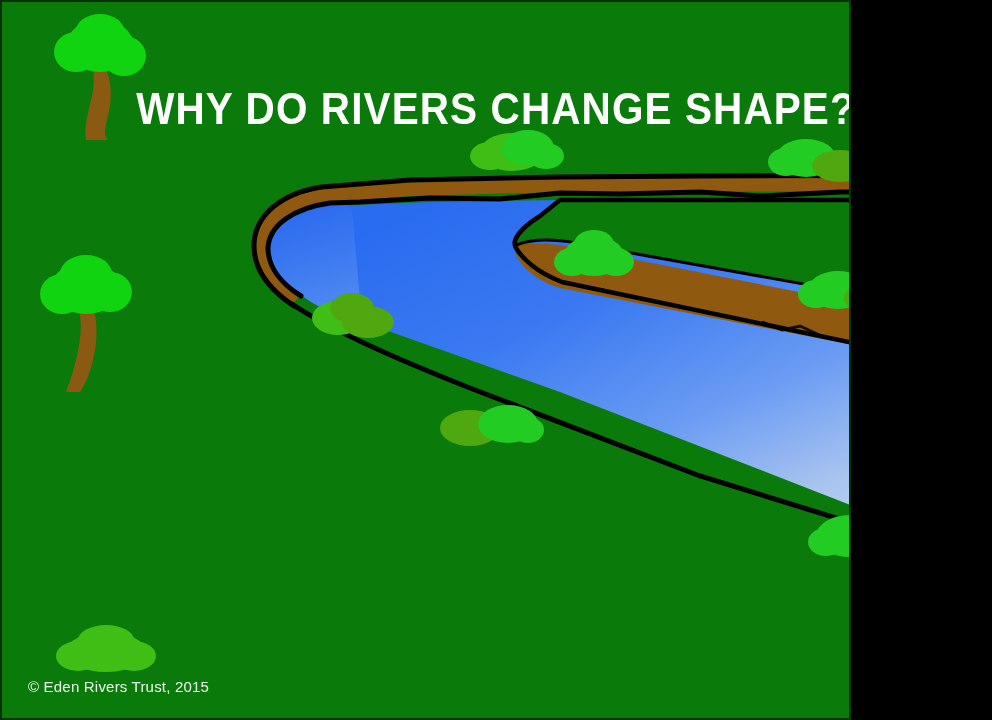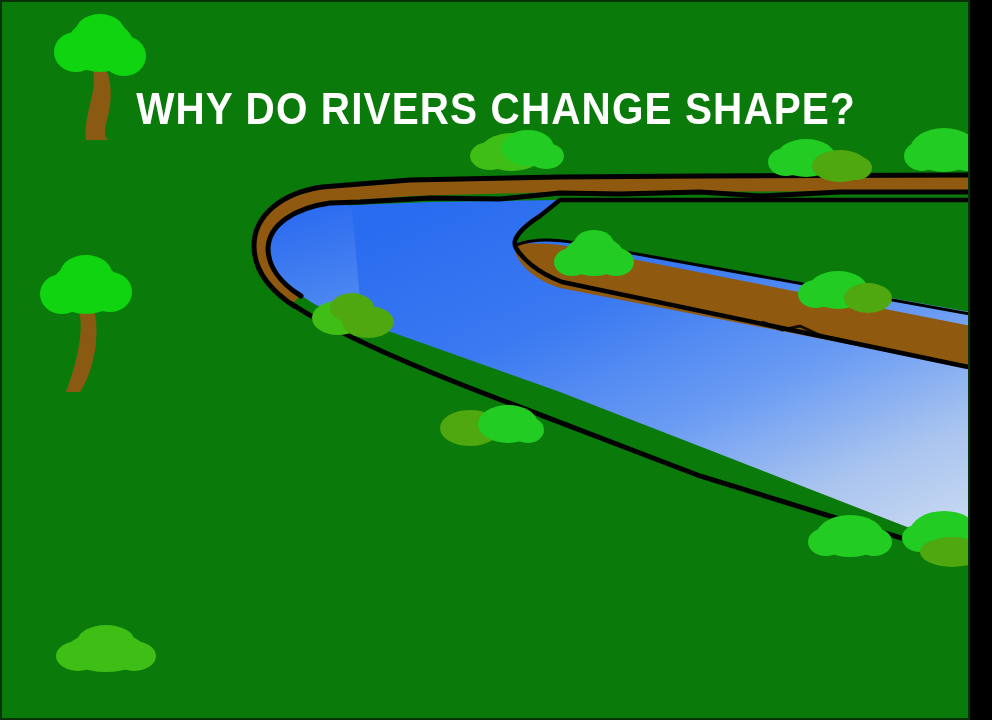--- a/index.html
+++ b/index.html
@@ -6,21 +6,21 @@
   html, body {
     margin: 0;
     padding: 0;
     background: #000000;
   }
   body {
     font-family: "Liberation Sans", sans-serif;
   }
   #slide {
     position: relative;
-    width: 970px;
+    width: 851px;
     height: 720px;
     overflow: hidden;
     background: #3b82f6;
     box-sizing: border-box;
   }
   #scene {
     position: absolute;
     inset: 0;
     width: 992px;
     height: 720px;
@@ -291,16 +291,17 @@
         <ellipse cx="78" cy="656" rx="22" ry="15"></ellipse>
         <ellipse cx="134" cy="656" rx="22" ry="15"></ellipse>
         <ellipse cx="106" cy="640" rx="28" ry="15"></ellipse>
       </g>
     </g>
 
   </svg>
 
   <div id="title">WHY DO RIVERS CHANGE SHAPE?</div>
 
+  <div id="credit">© Eden Rivers Trust, 2015</div>
 
   <div id="edge-frame"></div>
 
 </div>
 
 </body></html>

